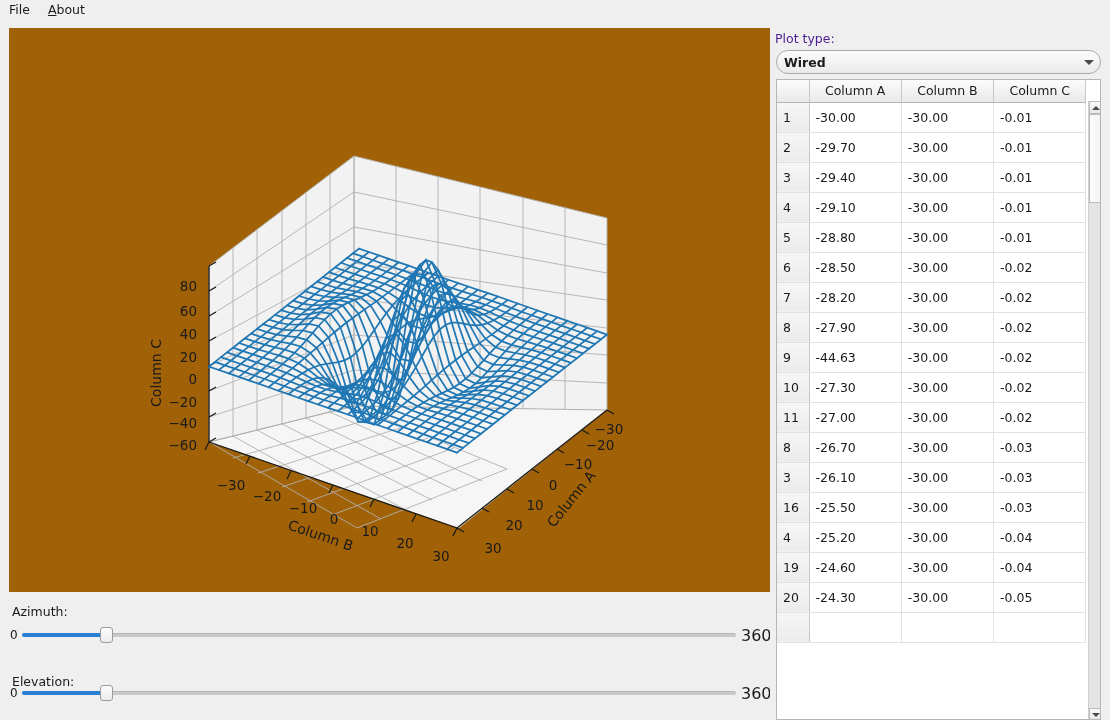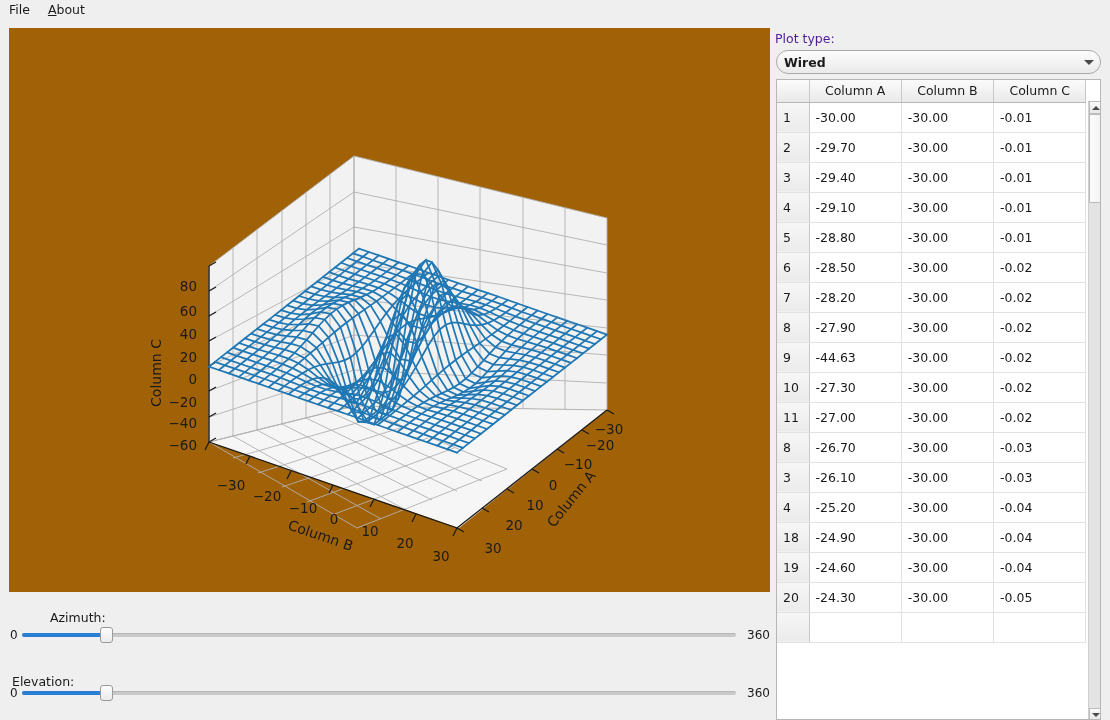--- a/index.html
+++ b/index.html
@@ -47,21 +47,21 @@
   .slider-row {
     position: absolute; left: 0; width: 770px; height: 20px;
     display: flex; align-items: center;
   }
   .slider-min {
     width: 22px; text-align: left; padding-left: 10px;
     font-size: 12px; color: #1a1a1a;
   }
   .slider-max {
     width: 34px; text-align: right; padding-left: 5px;
-    font-size: 12px; color: #1a1a1a;
+    font-size: 16px; color: #1a1a1a;
   }
   .slider-track-wrap {
     position: relative; flex: 1 1 auto; height: 20px;
   }
   .slider-groove {
     position: absolute; left: 0; right: 0; top: 8px; height: 4px;
     background: #c9c9c9; border-radius: 2px;
     border-top: 1px solid #b5b5b5;
   }
   .slider-fill {
@@ -390,21 +390,21 @@
           <path d="M428.2 417.7 L434.2 413.0 L440.2 408.2 L446.2 403.5 L452.2 398.8 L458.2 394.1 L464.2 389.3 L470.2 384.6 L476.2 379.9 L482.2 375.1 L488.2 370.4 L494.2 365.6 L500.2 360.9 L506.2 356.2 L512.2 351.5 L518.2 346.8 L524.2 342.1 L530.2 337.4 L536.2 332.7 L542.2 328.0 L548.2 323.3 L554.2 318.6 L560.2 313.8 L566.2 309.1 L572.2 304.4 L578.2 299.7 "></path>
           <path d="M438.1 421.1 L444.1 416.4 L450.1 411.7 L456.1 407.0 L462.1 402.2 L468.1 397.5 L474.1 392.8 L480.1 388.0 L486.1 383.3 L492.1 378.5 L498.1 373.7 L504.1 369.0 L510.1 364.3 L516.1 359.5 L522.1 354.8 L528.1 350.1 L534.1 345.5 L540.1 340.8 L546.1 336.1 L552.1 331.4 L558.1 326.7 L564.1 322.0 L570.1 317.3 L576.1 312.6 L582.1 307.8 L588.1 303.1 "></path>
           <path d="M448.0 424.6 L454.0 419.9 L460.0 415.1 L466.0 410.4 L472.0 405.7 L478.0 401.0 L484.0 396.2 L490.0 391.5 L496.0 386.8 L502.0 382.0 L508.0 377.3 L514.0 372.5 L520.0 367.8 L526.0 363.1 L532.0 358.4 L538.0 353.7 L544.0 349.0 L550.0 344.3 L556.0 339.6 L562.0 334.9 L568.0 330.2 L574.0 325.4 L580.0 320.7 L586.0 316.0 L592.0 311.3 L598.0 306.6 "></path>
         </g>
     </svg>
   </div>
 
   <div id="controls">
 
     <div class="slider-block" style="top:6px;">
-      <div class="slider-label" style="top:10px;margin-left:38px;">Azimuth:</div>
+      <div class="slider-label" style="top:4px;">Azimuth:</div>
       <div class="slider-row" style="top:25px;">
         <div class="slider-min">0</div>
         <div class="slider-track-wrap">
           <div class="slider-groove"></div>
           <div class="slider-fill" id="az-fill" style="width: 83.8889px; background: rgb(42, 127, 212);"></div>
           <div class="slider-handle" id="az-handle" style="left: 77.8889px;"></div>
         </div>
         <div class="slider-max">360</div>
       </div>
     </div>
@@ -524,28 +524,28 @@
               <td>-30.00</td>
               <td>-0.03</td>
             </tr>
             <tr>
               <td class="rowhdr">3</td>
               <td>-26.10</td>
               <td>-30.00</td>
               <td>-0.03</td>
             </tr>
             <tr>
+              <td class="rowhdr">16</td>
+              <td>-25.50</td>
+              <td>-30.00</td>
+              <td>-0.03</td>
+            </tr>
+            <tr>
               <td class="rowhdr">4</td>
               <td>-25.20</td>
-              <td>-30.00</td>
-              <td>-0.04</td>
-            </tr>
-            <tr>
-              <td class="rowhdr">18</td>
-              <td>-24.90</td>
               <td>-30.00</td>
               <td>-0.04</td>
             </tr>
             <tr>
               <td class="rowhdr">19</td>
               <td>-24.60</td>
               <td>-30.00</td>
               <td>-0.04</td>
             </tr>
             <tr>

